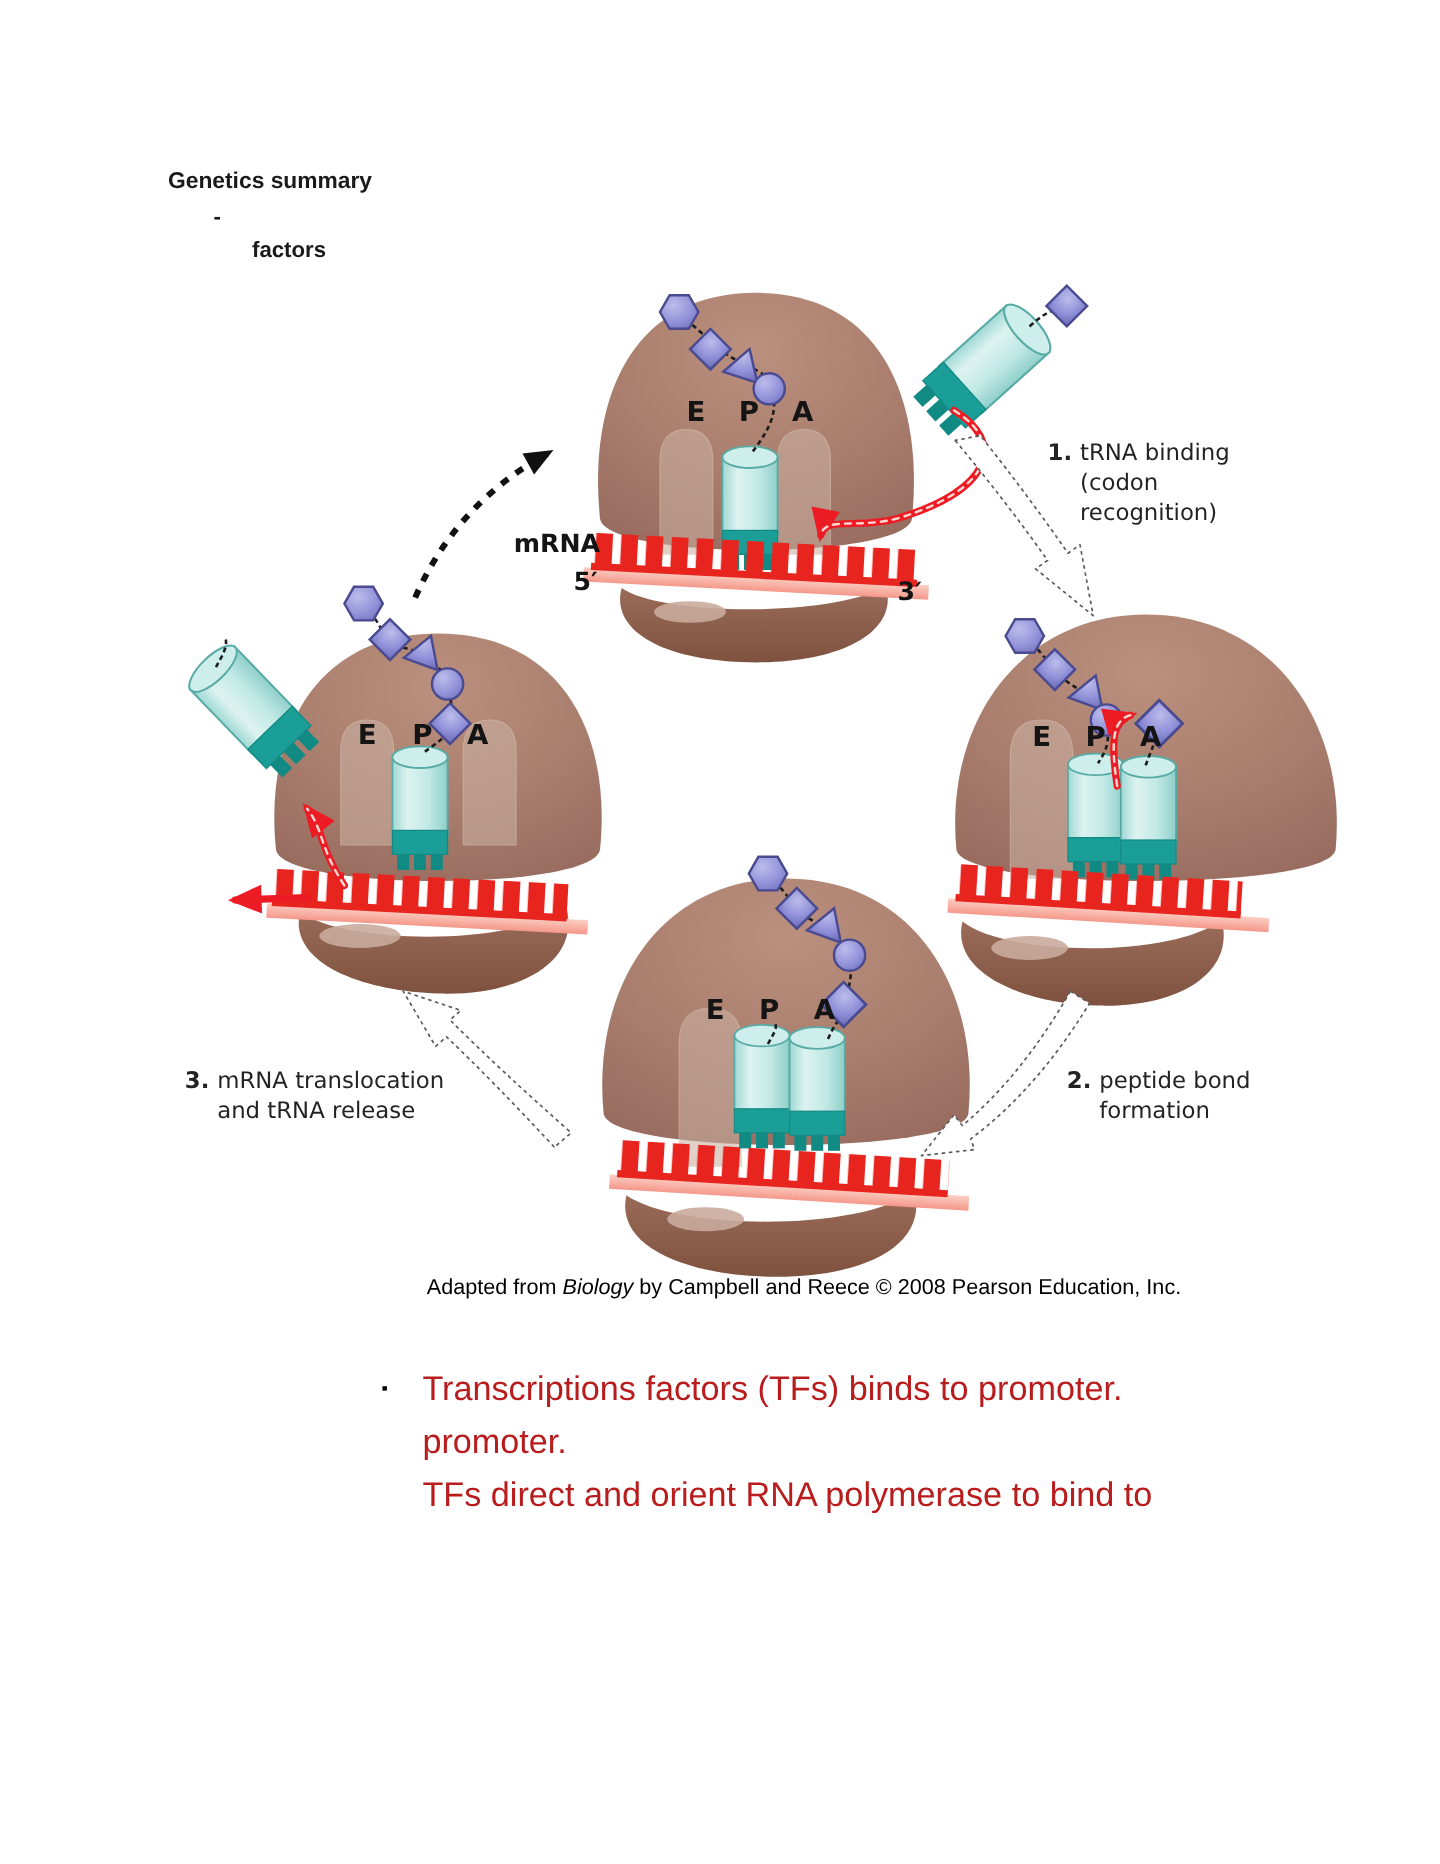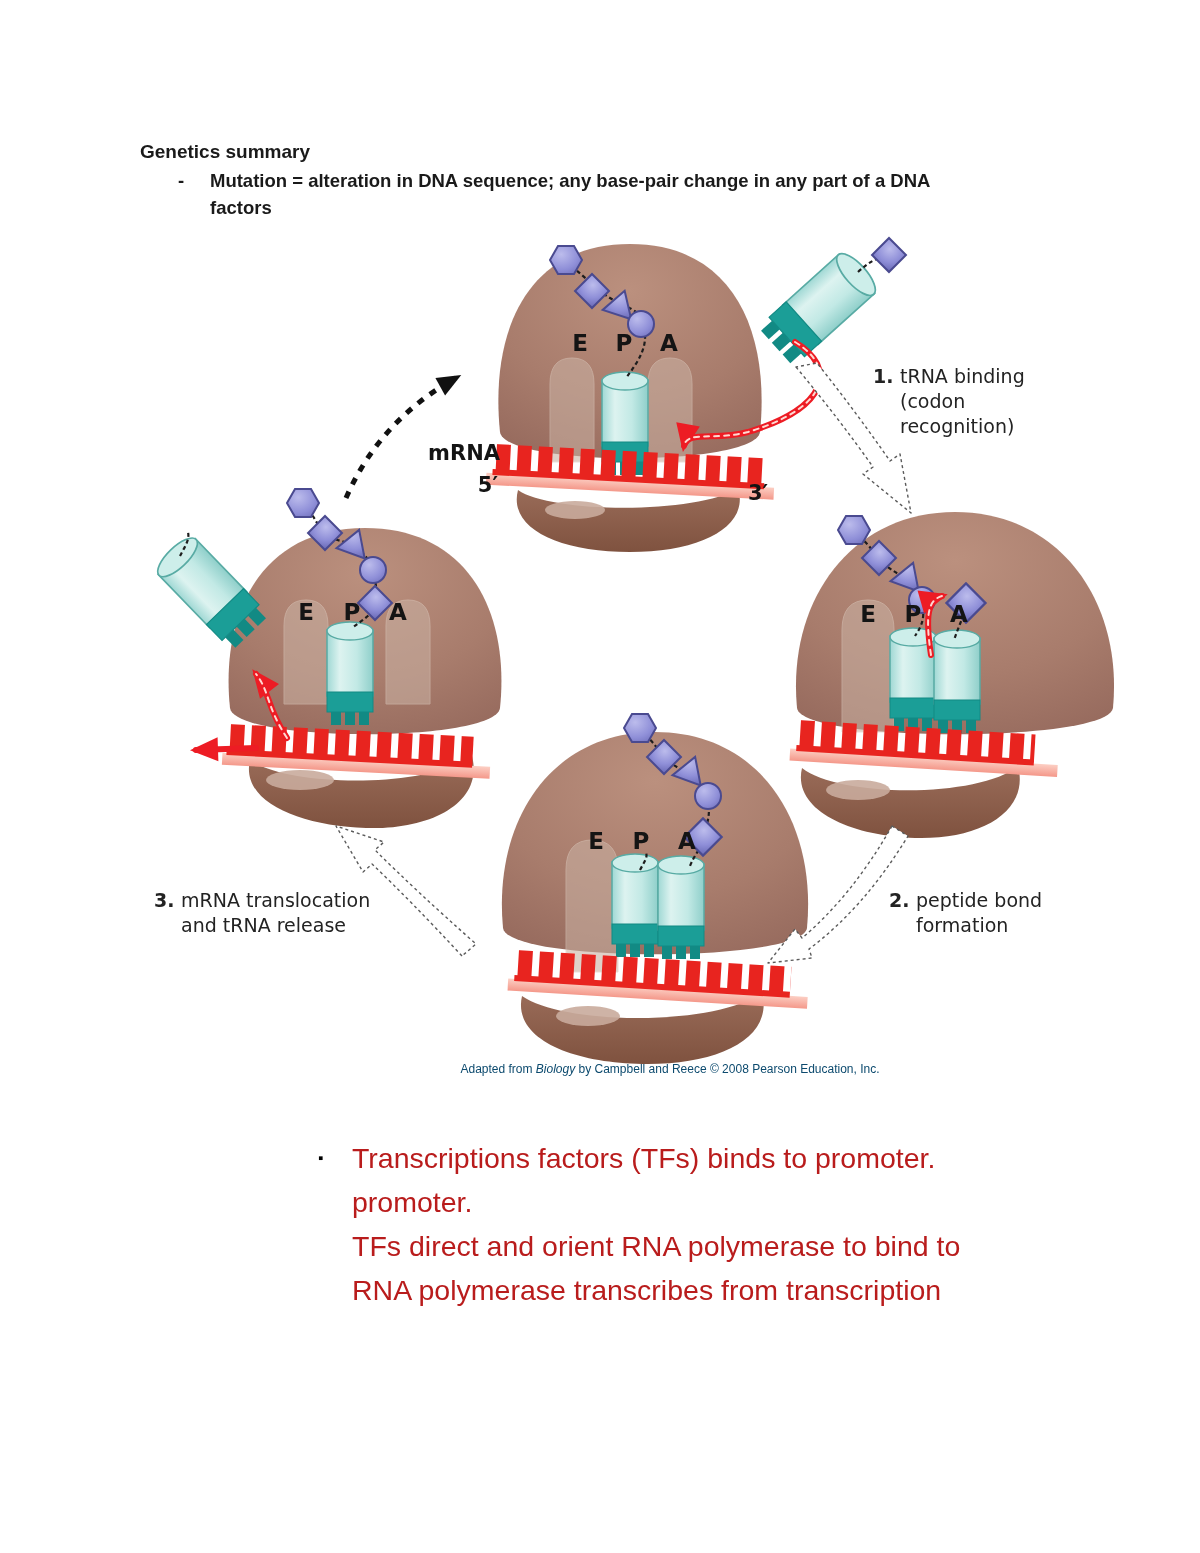--- a/index.html
+++ b/index.html
@@ -4,21 +4,21 @@
 <style>
   html,body{margin:0;padding:0;background:#ffffff;}
   #page{position:relative;width:1200px;height:1553px;background:#ffffff;overflow:hidden;
         font-family:"Liberation Sans",sans-serif;color:#1a1a1a;}
   .abs{position:absolute;}
   #heading{left:140px;top:141px;font-size:19px;font-weight:700;}
   #b1-dash{left:178px;top:170px;font-size:18.5px;font-weight:700;}
   #b1-l1{left:210px;top:170px;font-size:18.5px;font-weight:700;}
   #b1-l2{left:210px;top:197px;font-size:18.5px;font-weight:700;}
   #diagram-svg{left:0;top:0;}
-  #attribution{left:140px;top:1062px;width:1060px;text-align:center;font-size:12px;color:#0c4a6e;}
+  #attribution{left:140px;top:1062px;width:1060px;text-align:center;font-size:18px;color:#000000;}
   #attribution .it{font-style:italic;}
   #note-marker{left:318px;top:1149px;font-size:15px;color:#000;}
   #notes{left:352px;top:1136px;width:760px;font-size:28.5px;line-height:44px;color:#b91c1c;}
   svg text{font-family:"DejaVu Sans",sans-serif;}
   .site-letter{font-size:23px;font-weight:700;fill:#141414;}
   .mrna-lab{font-size:21px;font-weight:700;fill:#141414;}
   .step-num{font-size:19px;font-weight:700;fill:#232323;}
   .step-txt{font-size:19px;fill:#232323;}
   .chain{fill:none;stroke:#1d1d1d;stroke-width:2.2;stroke-dasharray:4 3;}
   .hollow{fill:#ffffff;stroke:#5a5a5a;stroke-width:1.4;stroke-dasharray:3 3;stroke-linejoin:round;}
@@ -26,21 +26,20 @@
   .redcore{fill:none;stroke:#ffd9d2;stroke-width:2;stroke-dasharray:5 5;stroke-linecap:round;}
   .slot{fill:#c9b0a2;opacity:.58;stroke:#d9c7bb;stroke-width:1;}
 </style>
 </head>
 <body>
 
 <div id="page">
 
   <div id="heading" class="abs">Genetics summary</div>
   <div id="b1-dash" class="abs">-</div>
-  <div id="b1-l1" class="abs">Mutation = alteration in DNA sequence; any base-pair change in any part of a DNA</div>
   <div id="b1-l2" class="abs">factors</div>
 
   <svg id="diagram-svg" class="abs" width="1200" height="1553" viewBox="0 0 1200 1553" xmlns="http://www.w3.org/2000/svg">
     <defs>
       <radialGradient id="gradRibo" cx="0.5" cy="0.22" r="0.95">
         <stop offset="0" stop-color="#bb907e"></stop>
         <stop offset="0.55" stop-color="#a87c6c"></stop>
         <stop offset="1" stop-color="#92665a"></stop>
       </radialGradient>
       <linearGradient id="gradSmall" x1="0" y1="0" x2="0" y2="1">
@@ -236,16 +235,15 @@
 
   <div id="attribution" class="abs">
     <span>Adapted from </span><span class="it">Biology</span><span> by Campbell and Reece © 2008 Pearson Education, Inc.</span>
   </div>
 
   <span id="note-marker" class="abs">▪</span>
   <div id="notes" class="abs">
     <div>Transcriptions factors (TFs) binds to promoter.</div>
     <div>promoter.</div>
     <div>TFs direct and orient RNA polymerase to bind to</div>
-    <div>RNA polymerase transcribes from transcription</div>
   </div>
 
 </div>
 
 </body></html>

